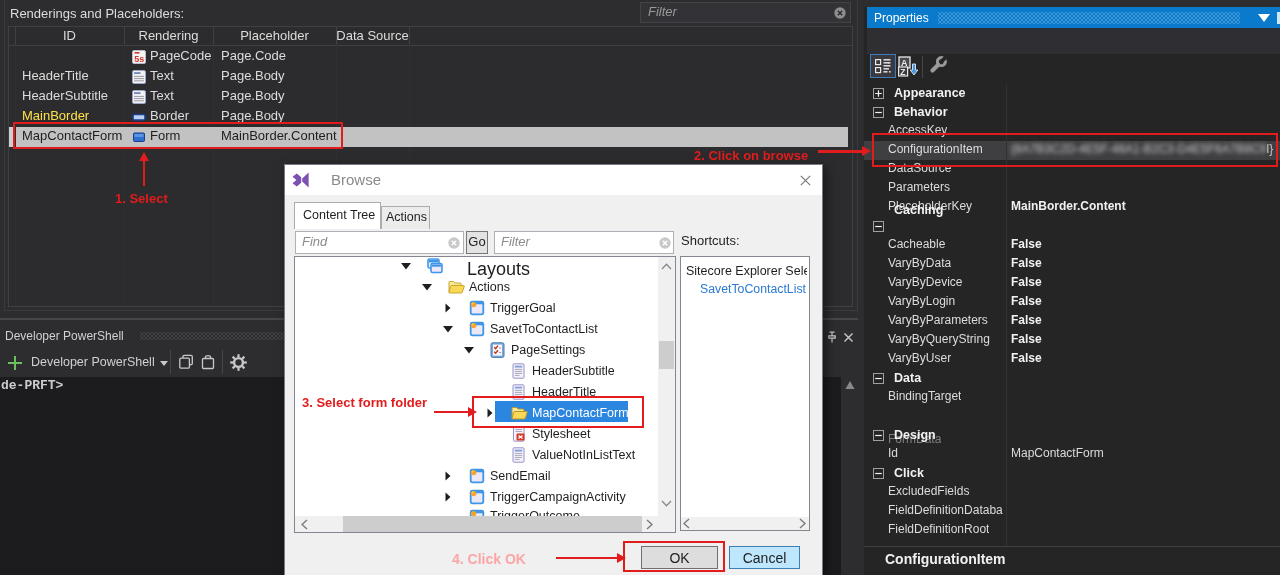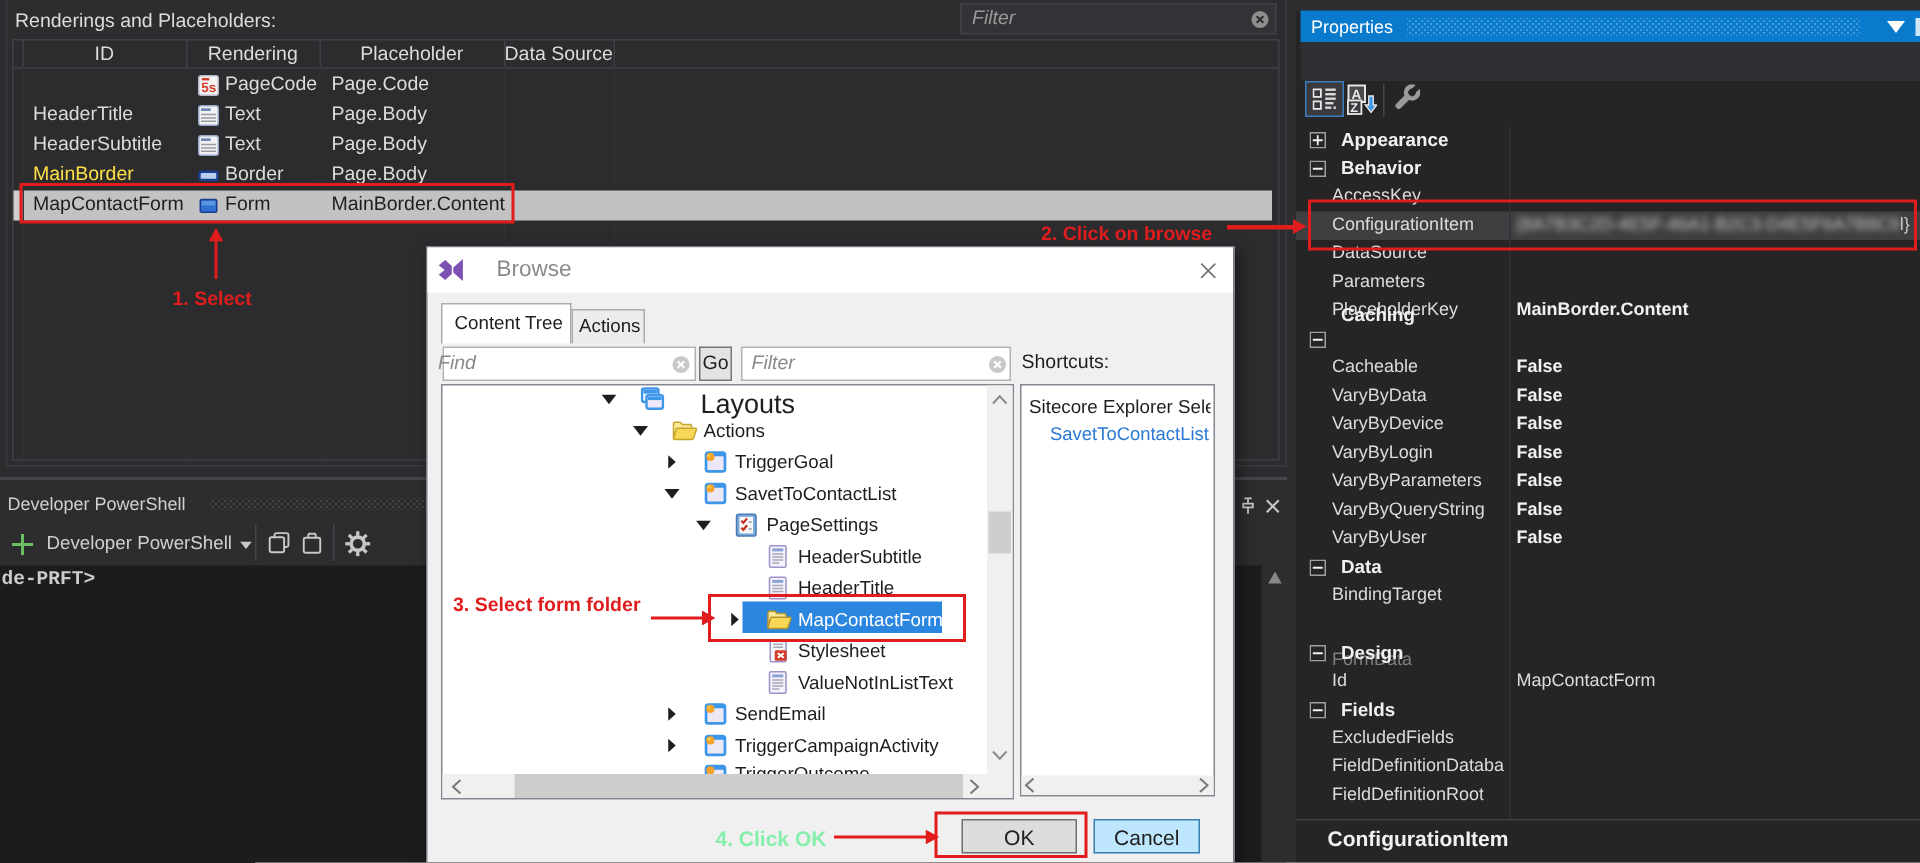--- a/index.html
+++ b/index.html
@@ -207,42 +207,42 @@
       <rect x="0.5" y="0.5" width="10" height="10" fill="none" stroke="#a0a0a0"></rect>
       <path d="M2.2 5.5 H8.8" stroke="#f1f1f1" stroke-width="1.2"></path>
     </svg>
 <div class="t" style="left:894px;top:428px;font-size:12.5px;color:#f1f1f1;font-weight:bold;">Design</div>
 <div class="t" style="left:888px;top:447px;font-size:12px;color:#dcdcdc;max-width:118px;overflow:hidden;">Id</div>
 <div class="t" style="left:1011px;top:447px;font-size:12px;color:#dcdcdc;">MapContactForm</div>
 <svg class="abs" style="left:873px;top:468px" width="11" height="11" viewBox="0 0 11 11">
       <rect x="0.5" y="0.5" width="10" height="10" fill="none" stroke="#a0a0a0"></rect>
       <path d="M2.2 5.5 H8.8" stroke="#f1f1f1" stroke-width="1.2"></path>
     </svg>
-<div class="t" style="left:894px;top:466px;font-size:12.5px;color:#f1f1f1;font-weight:bold;">Fields</div>
+<div class="t" style="left:894px;top:466px;font-size:12.5px;color:#f1f1f1;font-weight:bold;">Click</div>
 <div class="t" style="left:888px;top:485px;font-size:12px;color:#dcdcdc;max-width:118px;overflow:hidden;">ExcludedFields</div>
 <div class="t" style="left:888px;top:504px;font-size:12px;color:#dcdcdc;max-width:118px;overflow:hidden;">FieldDefinitionDataba</div>
 <div class="t" style="left:888px;top:523px;font-size:12px;color:#dcdcdc;max-width:118px;overflow:hidden;">FieldDefinitionRoot</div>
 <div class="abs" style="left:864px;top:546px;width:416px;height:1px;box-sizing:border-box;background:#3f3f46;"></div>
 <div class="t" style="left:885px;top:551px;font-size:14px;color:#f1f1f1;font-weight:bold;">ConfigurationItem</div>
 <div class="abs" style="left:284px;top:164px;width:539px;height:414px;box-sizing:border-box;background:#f0f0f0;border:1px solid #7a7a85;box-shadow:3px 3px 10px rgba(0,0,0,0.5);"></div>
 <div class="abs" style="left:285px;top:165px;width:537px;height:30px;box-sizing:border-box;background:#ffffff;"></div>
 <svg class="abs" style="left:292px;top:171px" width="18" height="18" viewBox="0 0 18 18">
       <path d="M0.5 5.8 L4.8 2.4 L9.2 6.3 V11.7 L4.8 15.6 L0.5 12.2 L4.4 9 Z" fill="#7c51b2"></path>
       <path d="M10.2 7.4 L16.6 1.6 V16.4 L10.2 10.6 Z" fill="#7c51b2"></path>
     </svg>
 <div class="t" style="left:315px;top:171px;font-size:15px;color:#8a8a8a;margin-left:16px;">Browse</div>
 <svg class="abs" style="left:800px;top:175px" width="11" height="11" viewBox="0 0 11 11">
       <path d="M0.8 0.8 L10.2 10.2 M10.2 0.8 L0.8 10.2" stroke="#777" stroke-width="1.2"></path>
     </svg>
 <div class="abs" style="left:294px;top:202px;width:87px;height:27px;box-sizing:border-box;background:#ffffff;border:1px solid #acacac;border-bottom:none;"></div>
 <div class="abs" style="left:381px;top:206px;width:49px;height:23px;box-sizing:border-box;background:#ececec;border:1px solid #acacac;border-bottom:none;"></div>
 <div class="t" style="left:303px;top:208px;font-size:12.5px;color:#1e1e1e;">Content Tree</div>
 <div class="t" style="left:386px;top:210px;font-size:12.5px;color:#1e1e1e;">Actions</div>
 <div class="abs" style="left:295px;top:231px;width:169px;height:23px;box-sizing:border-box;background:#ffffff;border:1px solid #adb2b8;"></div>
-<div class="t" style="left:292px;top:235px;font-size:13px;color:#8a8a8a;font-style:italic;">Find</div>
+<div class="t" style="left:302px;top:235px;font-size:13px;color:#8a8a8a;font-style:italic;">Find</div>
 <svg class="abs" style="left:448px;top:237px" width="12" height="12" viewBox="0 0 12 12">
       <circle cx="6" cy="6" r="5.7" fill="#c9c9c9"></circle>
       <path d="M3.8 3.8 L8.2 8.2 M8.2 3.8 L3.8 8.2" stroke="#fff" stroke-width="1.4"></path>
     </svg>
 <div class="abs" style="left:466px;top:231px;width:22px;height:23px;box-sizing:border-box;background:#e3e3e3;border:1px solid #777777;"></div>
 <div class="t" style="left:466px;top:235px;font-size:13px;color:#1e1e1e;width:22px;text-align:center;">Go</div>
 <div class="abs" style="left:494px;top:231px;width:180px;height:23px;box-sizing:border-box;background:#ffffff;border:1px solid #adb2b8;"></div>
 <div class="t" style="left:501px;top:235px;font-size:13px;color:#8a8a8a;font-style:italic;">Filter</div>
 <svg class="abs" style="left:659px;top:237px" width="12" height="12" viewBox="0 0 12 12">
       <circle cx="6" cy="6" r="5.7" fill="#c9c9c9"></circle>
@@ -402,18 +402,18 @@
 <svg class="abs" style="left:862px;top:146px" width="9" height="10" viewBox="0 0 9 10">
       <path d="M0 0 L9 5 L0 10 Z" fill="#e01c1c"></path>
     </svg>
 <div class="abs" style="left:872px;top:133px;width:406px;height:34px;box-sizing:border-box;border:2px solid #e01c1c;"></div>
 <div class="t" style="left:302px;top:396px;font-size:13px;color:#e01c1c;font-weight:bold;">3. Select form folder</div>
 <div class="abs" style="left:434px;top:411px;width:36px;height:2px;box-sizing:border-box;background:#e01c1c;"></div>
 <svg class="abs" style="left:468px;top:407px" width="9" height="10" viewBox="0 0 9 10">
       <path d="M0 0 L9 5 L0 10 Z" fill="#e01c1c"></path>
     </svg>
 <div class="abs" style="left:472px;top:396px;width:172px;height:32px;box-sizing:border-box;border:2px solid #e01c1c;"></div>
-<div class="t" style="left:477px;top:551px;font-size:14px;color:#86efac;font-weight:bold;">4. Click OK</div>
+<div class="t" style="left:452px;top:551px;font-size:14px;color:#fca5a5;font-weight:bold;">4. Click OK</div>
 <div class="abs" style="left:556px;top:557px;width:63px;height:2px;box-sizing:border-box;background:#e01c1c;"></div>
 <svg class="abs" style="left:617px;top:553px" width="9" height="10" viewBox="0 0 9 10">
       <path d="M0 0 L9 5 L0 10 Z" fill="#e01c1c"></path>
     </svg>
 <div class="abs" style="left:623px;top:541px;width:102px;height:31px;box-sizing:border-box;border:2px solid #e01c1c;"></div>
 </div>
 </body></html>

